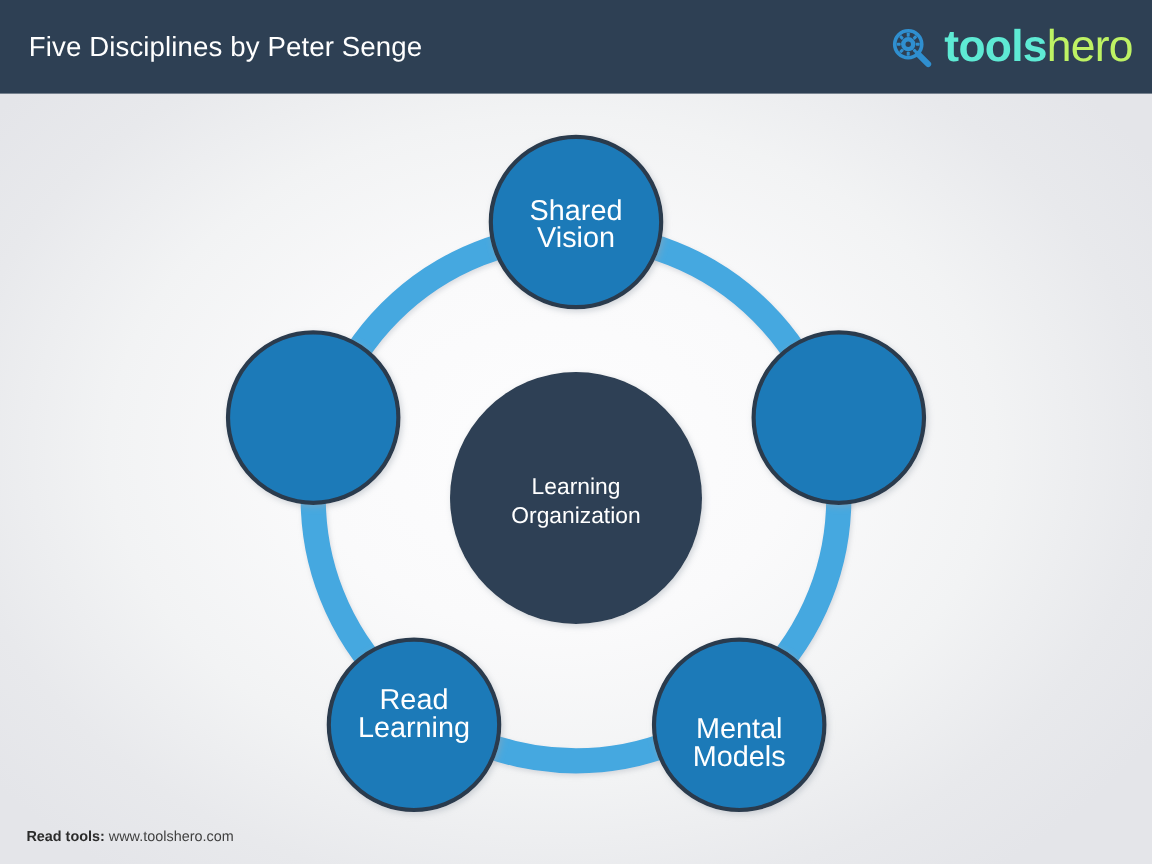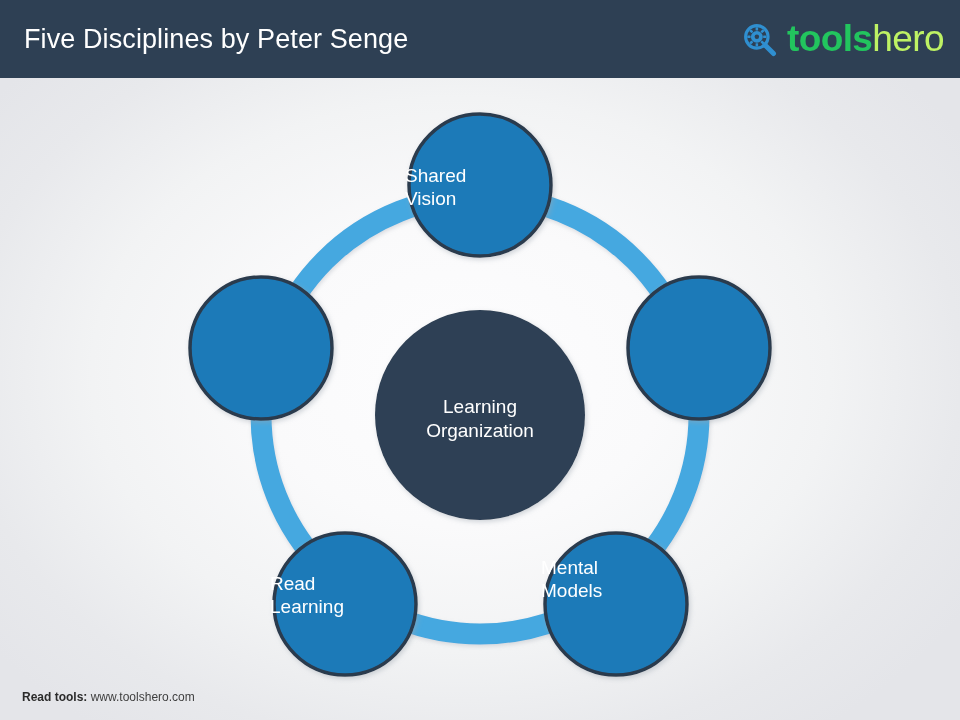--- a/index.html
+++ b/index.html
@@ -37,21 +37,21 @@
     height: 78px;
     background: #2e4054;
     z-index: 30;
   }
   #header-title {
     position: absolute;
     left: 24px;
     top: 0;
     height: 78px;
     line-height: 78px;
-    font-size: 27px;
+    font-size: 23px;
     color: #ffffff;
     letter-spacing: 0.1px;
     white-space: nowrap;
   }
   #logo {
     position: absolute;
     right: 16px;
     top: 0;
     height: 78px;
     display: flex;
@@ -66,42 +66,43 @@
   }
   #logo-text {
     font-size: 37px;
     line-height: 37px;
     white-space: nowrap;
     letter-spacing: -0.6px;
     margin-top: -2px;
   }
   .logo-tools {
     font-weight: bold;
-    color: #22c55e;
+    color: #5eead4;
   }
   .logo-hero {
     font-weight: normal;
     color: #bef264;
   }
 
   
   #diagram {
     position: absolute;
     left: 0;
     top: 0;
     width: 960px;
     height: 720px;
     z-index: 10;
   }
 
   
   .node-label {
     position: absolute;
+    text-align: center;
     color: #ffffff;
-    font-size: 19px;
+    font-size: 24px;
     line-height: 23px;
     pointer-events: none;
     white-space: pre-line;
     z-index: 20;
   }
   #center-label {
     position: absolute;
     text-align: center;
     color: #ffffff;
     font-size: 19px;
@@ -177,21 +178,21 @@
 
     <circle class="node-circle" cx="480" cy="185" r="71" fill="#1f7ab8" stroke="#2a3b4e" stroke-width="3.5" filter="url(#softshadow)"></circle>
     <circle class="node-circle" cx="699" cy="348" r="71" fill="#1f7ab8" stroke="#2a3b4e" stroke-width="3.5" filter="url(#softshadow)"></circle>
     <circle class="node-circle" cx="616" cy="604" r="71" fill="#1f7ab8" stroke="#2a3b4e" stroke-width="3.5" filter="url(#softshadow)"></circle>
     <circle class="node-circle" cx="345" cy="604" r="71" fill="#1f7ab8" stroke="#2a3b4e" stroke-width="3.5" filter="url(#softshadow)"></circle>
     <circle class="node-circle" cx="261" cy="348" r="71" fill="#1f7ab8" stroke="#2a3b4e" stroke-width="3.5" filter="url(#softshadow)"></circle>
   </svg>
 
   <div class="node-label" style="left:405px; top:164px; width:150px;">Shared
 Vision</div>
-  <div class="node-label" style="left:541px; top:556px; width:150px;">Mental
+  <div class="node-label" style="left:541px; top:596px; width:150px;">Mental
 Models</div>
   <div class="node-label" style="left:270px; top:572px; width:150px;">Read
 Learning</div>
 
   <div id="center-label" style="left:380px; top:395px; width:200px;">Learning
 Organization</div>
 
   <div id="footer">
     <span id="footer-label">Read tools:</span>
     <span id="footer-url">www.toolshero.com</span>

